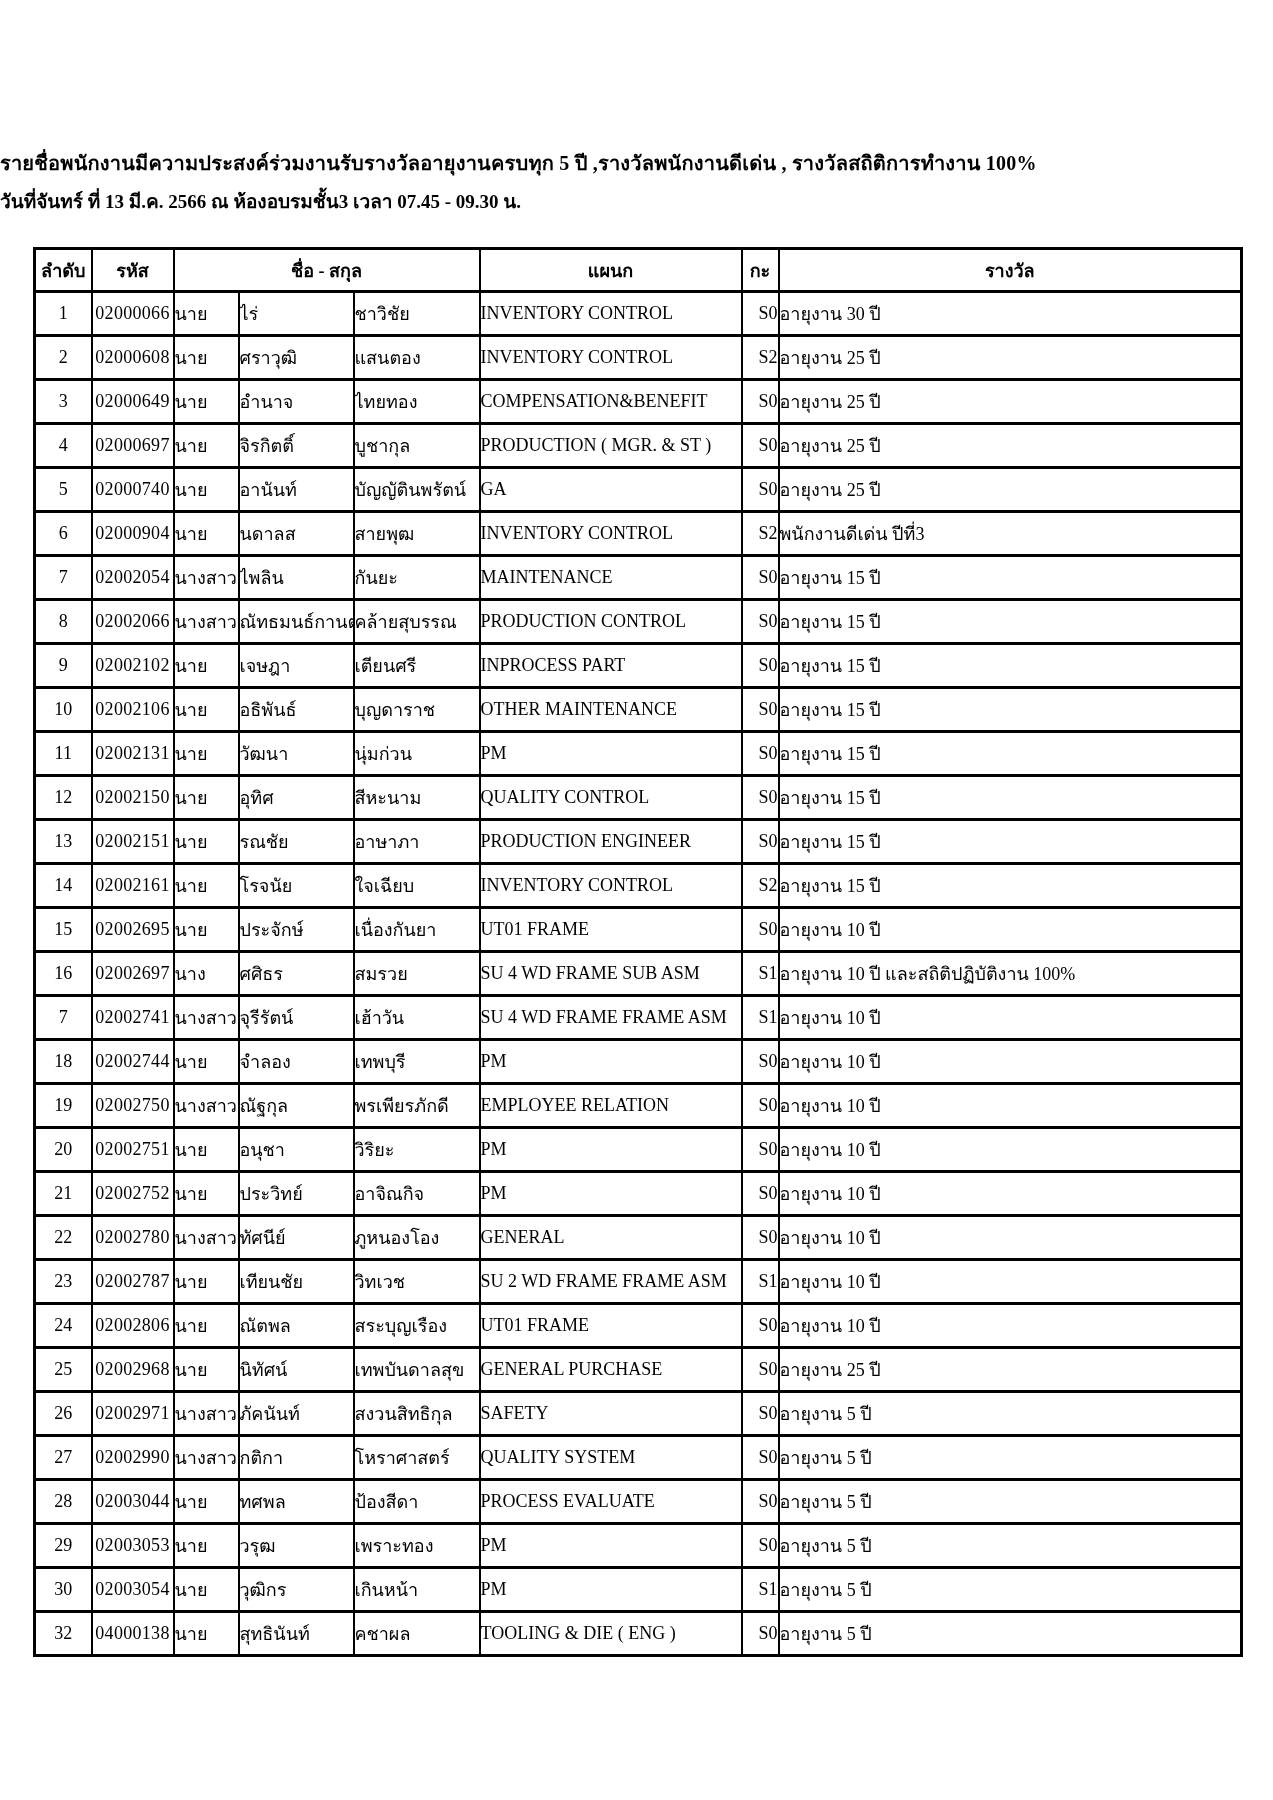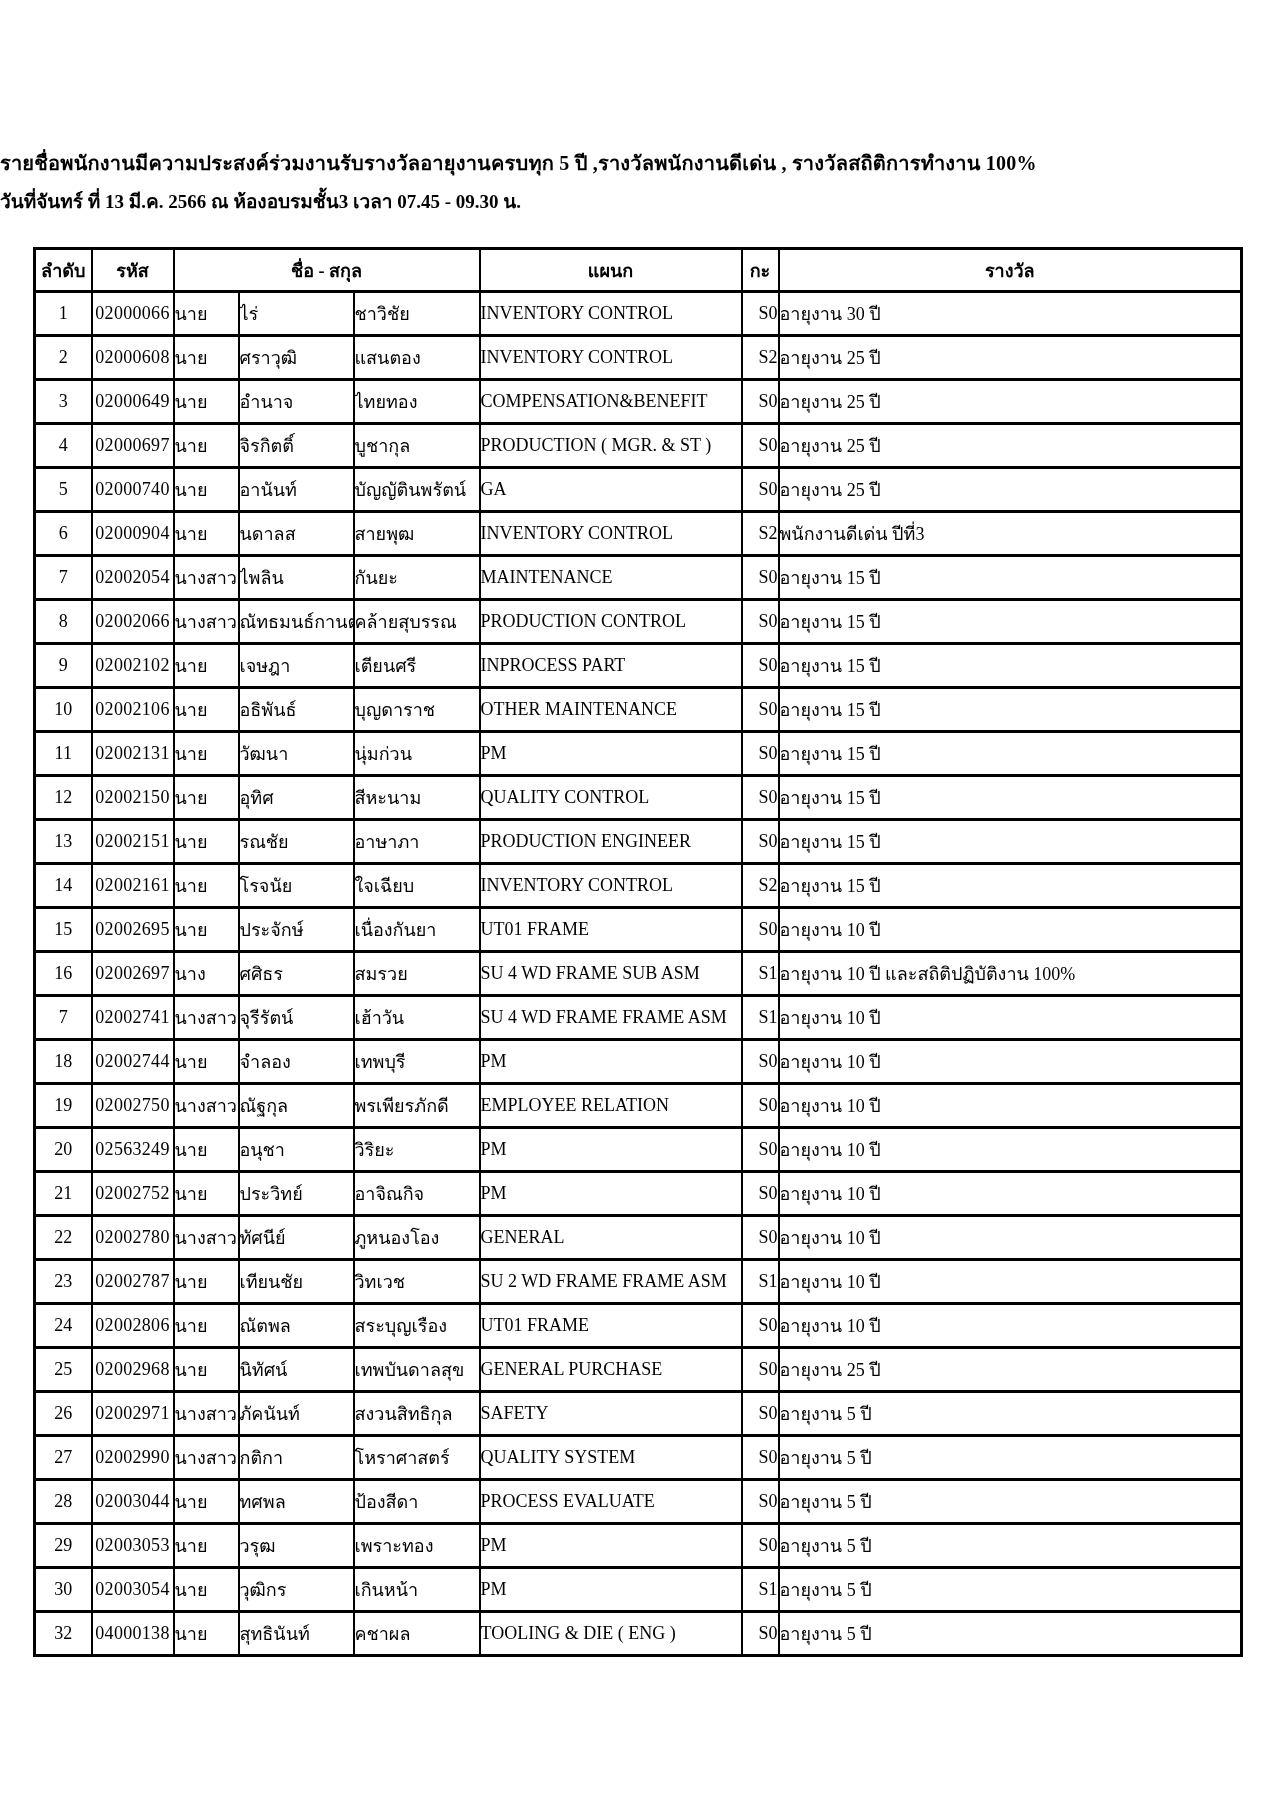--- a/index.html
+++ b/index.html
@@ -298,21 +298,21 @@
         <td class="c-code">02002750</td>
         <td class="c-title">นางสาว</td>
         <td class="c-first">ณัฐกุล</td>
         <td class="c-last">พรเพียรภักดี</td>
         <td class="c-dept">EMPLOYEE RELATION</td>
         <td class="c-shift">S0</td>
         <td class="c-award">อายุงาน 10 ปี</td>
       </tr>
       <tr>
         <td class="c-no">20</td>
-        <td class="c-code">02563249</td>
+        <td class="c-code">02002751</td>
         <td class="c-title">นาย</td>
         <td class="c-first">อนุชา</td>
         <td class="c-last">วิริยะ</td>
         <td class="c-dept">PM</td>
         <td class="c-shift">S0</td>
         <td class="c-award">อายุงาน 10 ปี</td>
       </tr>
       <tr>
         <td class="c-no">21</td>
         <td class="c-code">02002752</td>

